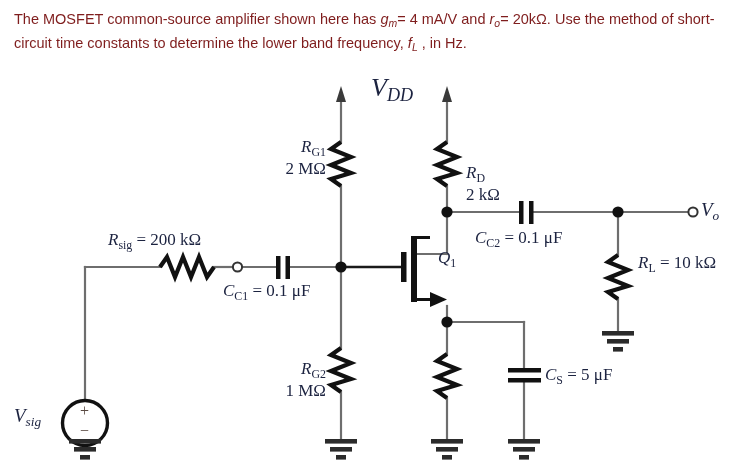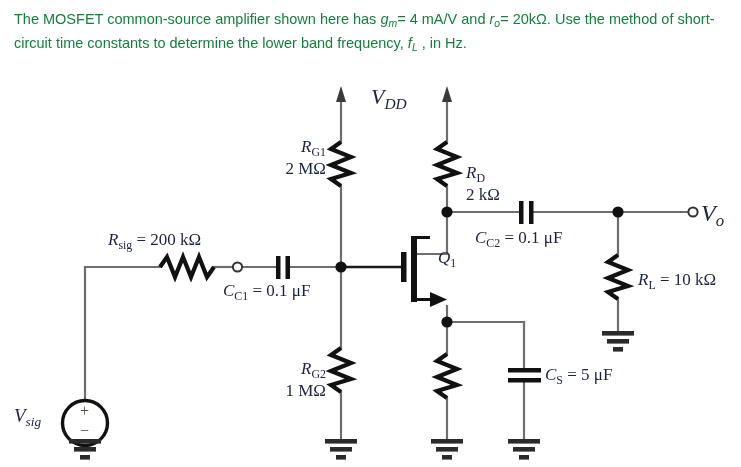--- a/index.html
+++ b/index.html
@@ -15,21 +15,21 @@
     font-family: "Liberation Sans", sans-serif;
     color: #2b2b2b;
   }
   #problem-statement {
     position: absolute;
     left: 14px;
     top: 8px;
     width: 716px;
     font-size: 14.5px;
     line-height: 1.55;
-    color: #15803d;
+    color: #7f1d1d;
     font-family: "Liberation Sans", sans-serif;
   }
   #problem-statement .it { font-style: italic; }
   #problem-statement .sub {
     font-size: 0.72em;
     vertical-align: -0.28em;
     font-style: italic;
   }
   #circuit-area {
     position: absolute;
@@ -214,43 +214,43 @@
       </g>
 
       <g>
         <rect x="602" y="273" width="32" height="4.6"></rect>
         <rect x="607" y="281" width="22" height="4.6"></rect>
         <rect x="613" y="289" width="10" height="4.6"></rect>
       </g>
     </g>
   </svg>
 
-  <div class="lbl" style="left:371px; top:15px; font-size:22px;margin-top:11px;"><span class="v">V</span><span class="sb">DD</span></div>
+  <div class="lbl" style="left:371px; top:15px; font-size:26px;"><span class="v">V</span><span class="sb">DD</span></div>
 
   <div class="lbl two-line rt" style="left:268px; top:79px; width:58px;">
     <span class="v">R</span><span class="sbr">G1</span><br>
     <span>2 MΩ</span>
   </div>
 
   <div class="lbl two-line" style="left:466px; top:79px;margin-top:26px;">
     <span class="v">R</span><span class="sbr">D</span><br>
     <span>2 kΩ</span>
   </div>
 
   <div class="lbl" style="left:108px; top:172px;"><span class="v">R</span><span class="sbr">sig</span><span> = 200 kΩ</span></div>
 
   <div class="lbl" style="left:182px; top:223px;margin-left:41px;"><span class="v">C</span><span class="sbr">C1</span><span> = 0.1 μF</span></div>
 
   <div class="lbl" style="left:475px; top:170px;"><span class="v">C</span><span class="sbr">C2</span><span> = 0.1 μF</span></div>
 
   <div class="lbl" style="left:438px; top:190px;"><span class="v">Q</span><span class="sbr">1</span></div>
 
-  <div class="lbl" style="left:638px; top:212px;"><span class="v">R</span><span class="sbr">L</span><span> = 10 kΩ</span></div>
-
-  <div class="lbl" style="left:701px; top:141px; font-size:24px;"><span class="v">V</span><span class="sb">o</span></div>
+  <div class="lbl" style="left:638px; top:195px;"><span class="v">R</span><span class="sbr">L</span><span> = 10 kΩ</span></div>
+
+  <div class="lbl" style="left:701px; top:141px; font-size:19px;"><span class="v">V</span><span class="sb">o</span></div>
 
   <div class="lbl" style="left:14px; top:347px; font-size:19px;"><span class="v">V</span><span class="sb">sig</span></div>
 
   <div class="lbl" style="left:80px; top:344px; font-size:16px; color:#5a4a42;">+</div>
   <div class="lbl" style="left:80px; top:364px; font-size:16px; color:#5a4a42;">−</div>
 
   <div class="lbl two-line rt" style="left:268px; top:301px; width:58px;">
     <span class="v">R</span><span class="sbr">G2</span><br>
     <span>1 MΩ</span>
   </div>

